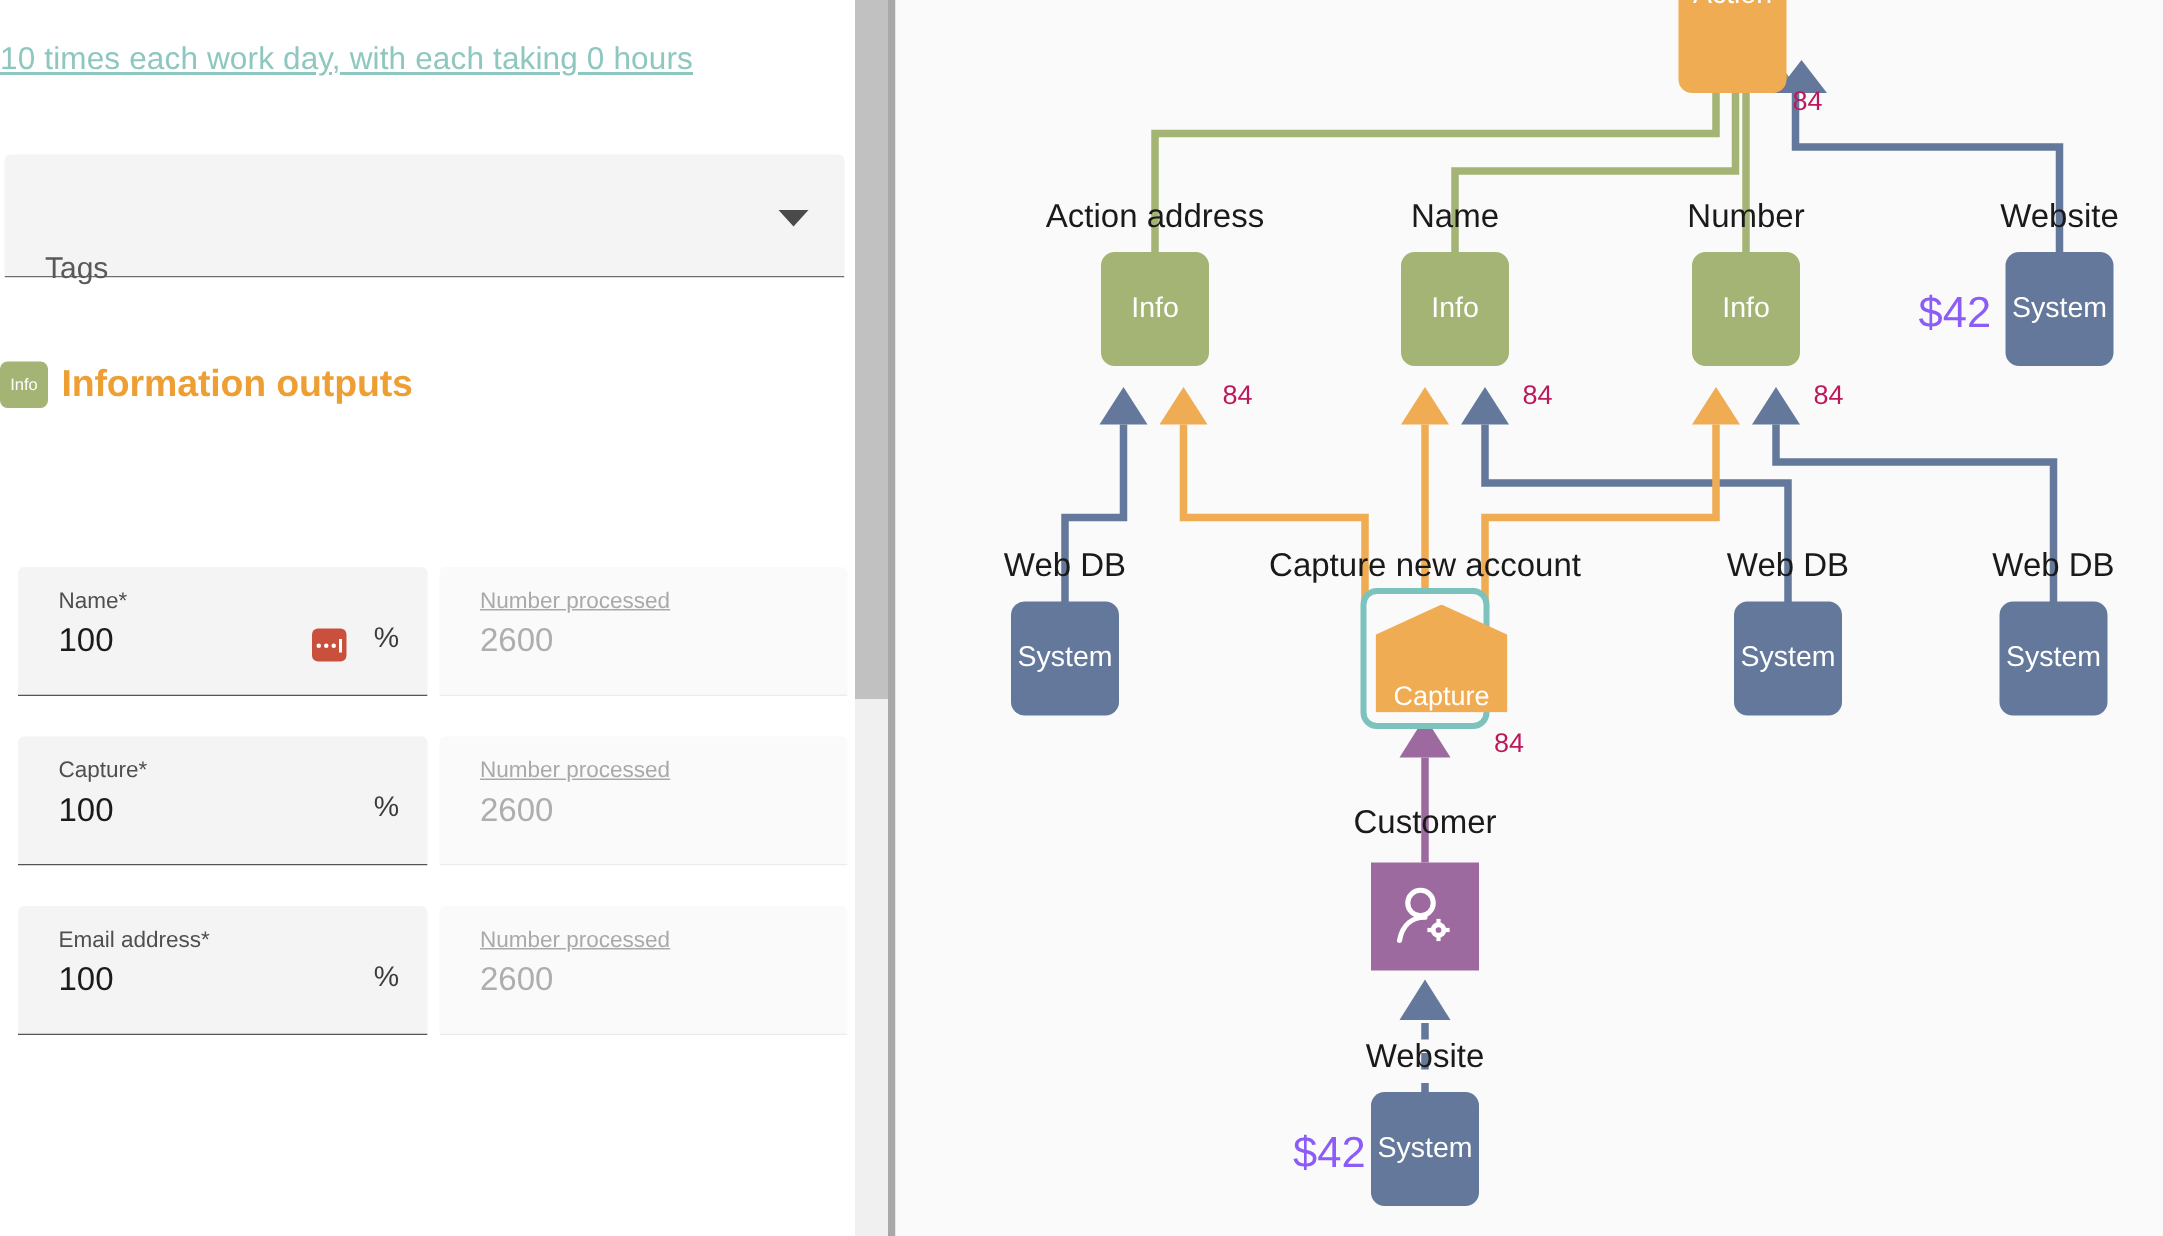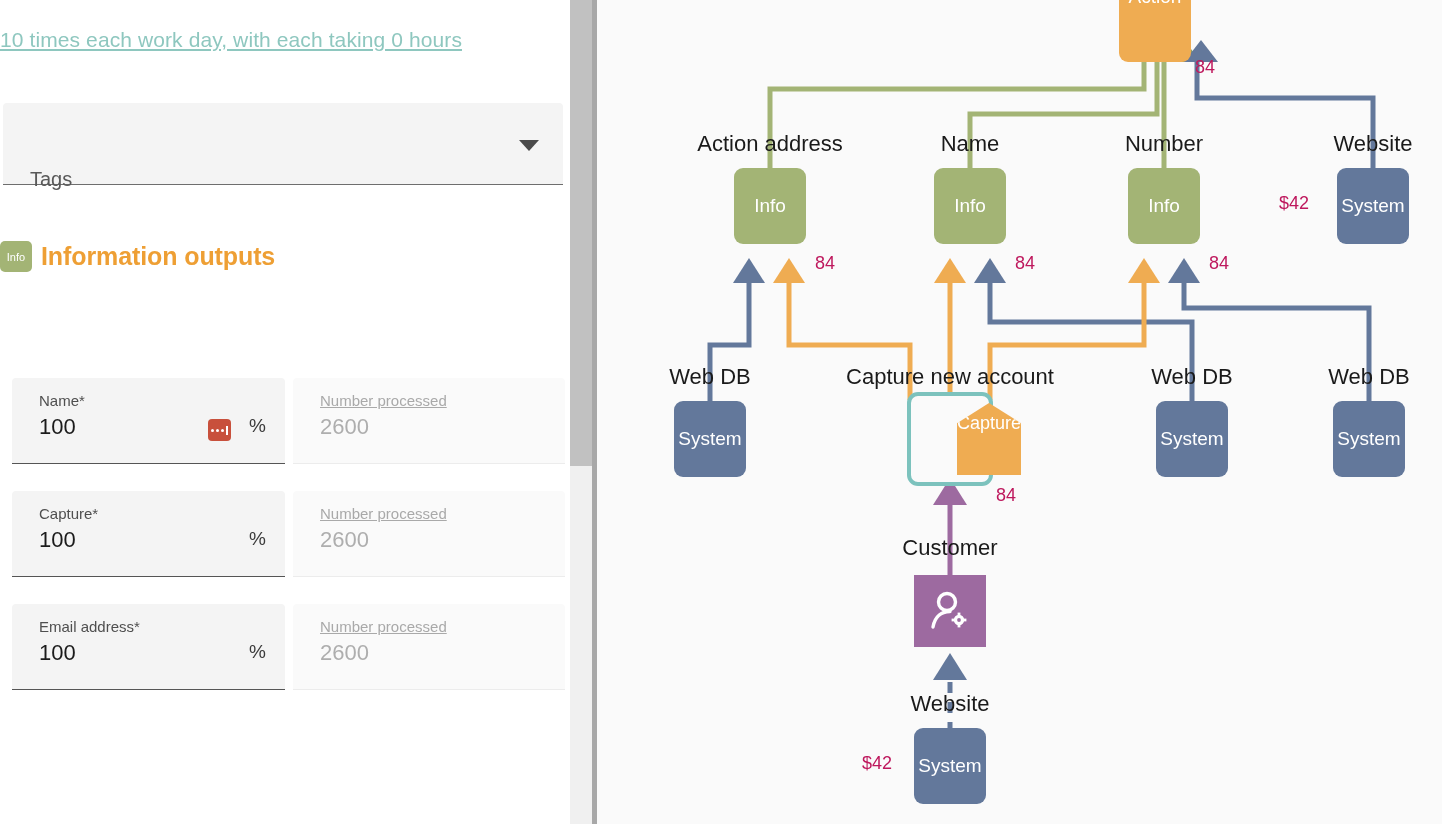--- a/index.html
+++ b/index.html
@@ -147,21 +147,21 @@
   #diagram-svg { position: absolute; left: 0; top: 0; }
 
   .dg-label {
     position: absolute;
     font-size: 22px; color: #1a1a1a;
     white-space: nowrap;
     transform: translateX(-50%);
   }
   .dg-cost {
     position: absolute;
-    font-size: 18px; color: #be185d;
+    font-size: 29px; color: #8b5cf6;
     white-space: nowrap;
   }
   .dg-qty {
     position: absolute;
     font-size: 18px; color: #be185d;
     white-space: nowrap;
   }
   .node {
     position: absolute;
     display: flex; align-items: center; justify-content: center;
@@ -188,24 +188,24 @@
   .node-capture-wrap {
     position: absolute;
     width: 86px; height: 94px;
     border: 4px solid #7cc2bd;
     border-radius: 11px;
     background: #fafafa;
     transform: translateX(-50%);
   }
   .capture-shape {
     position: absolute; left: 6px; top: 7px;
-    width: 64px; height: 72px;
+    width: 88px; height: 72px;
     background: #efac52;
     clip-path: polygon(0% 28%, 50% 0%, 100% 28%, 100% 100%, 0% 100%);
-    display: flex; align-items: flex-start; justify-content: center; margin-left: 40px;
+    display: flex; align-items: flex-end; justify-content: center;
   }
   .capture-shape span {
     color: #ffffff; font-size: 18px; margin-top: 10px;
   }
 </style>
 </head>
 <body>
 
 <div id="app">
 

